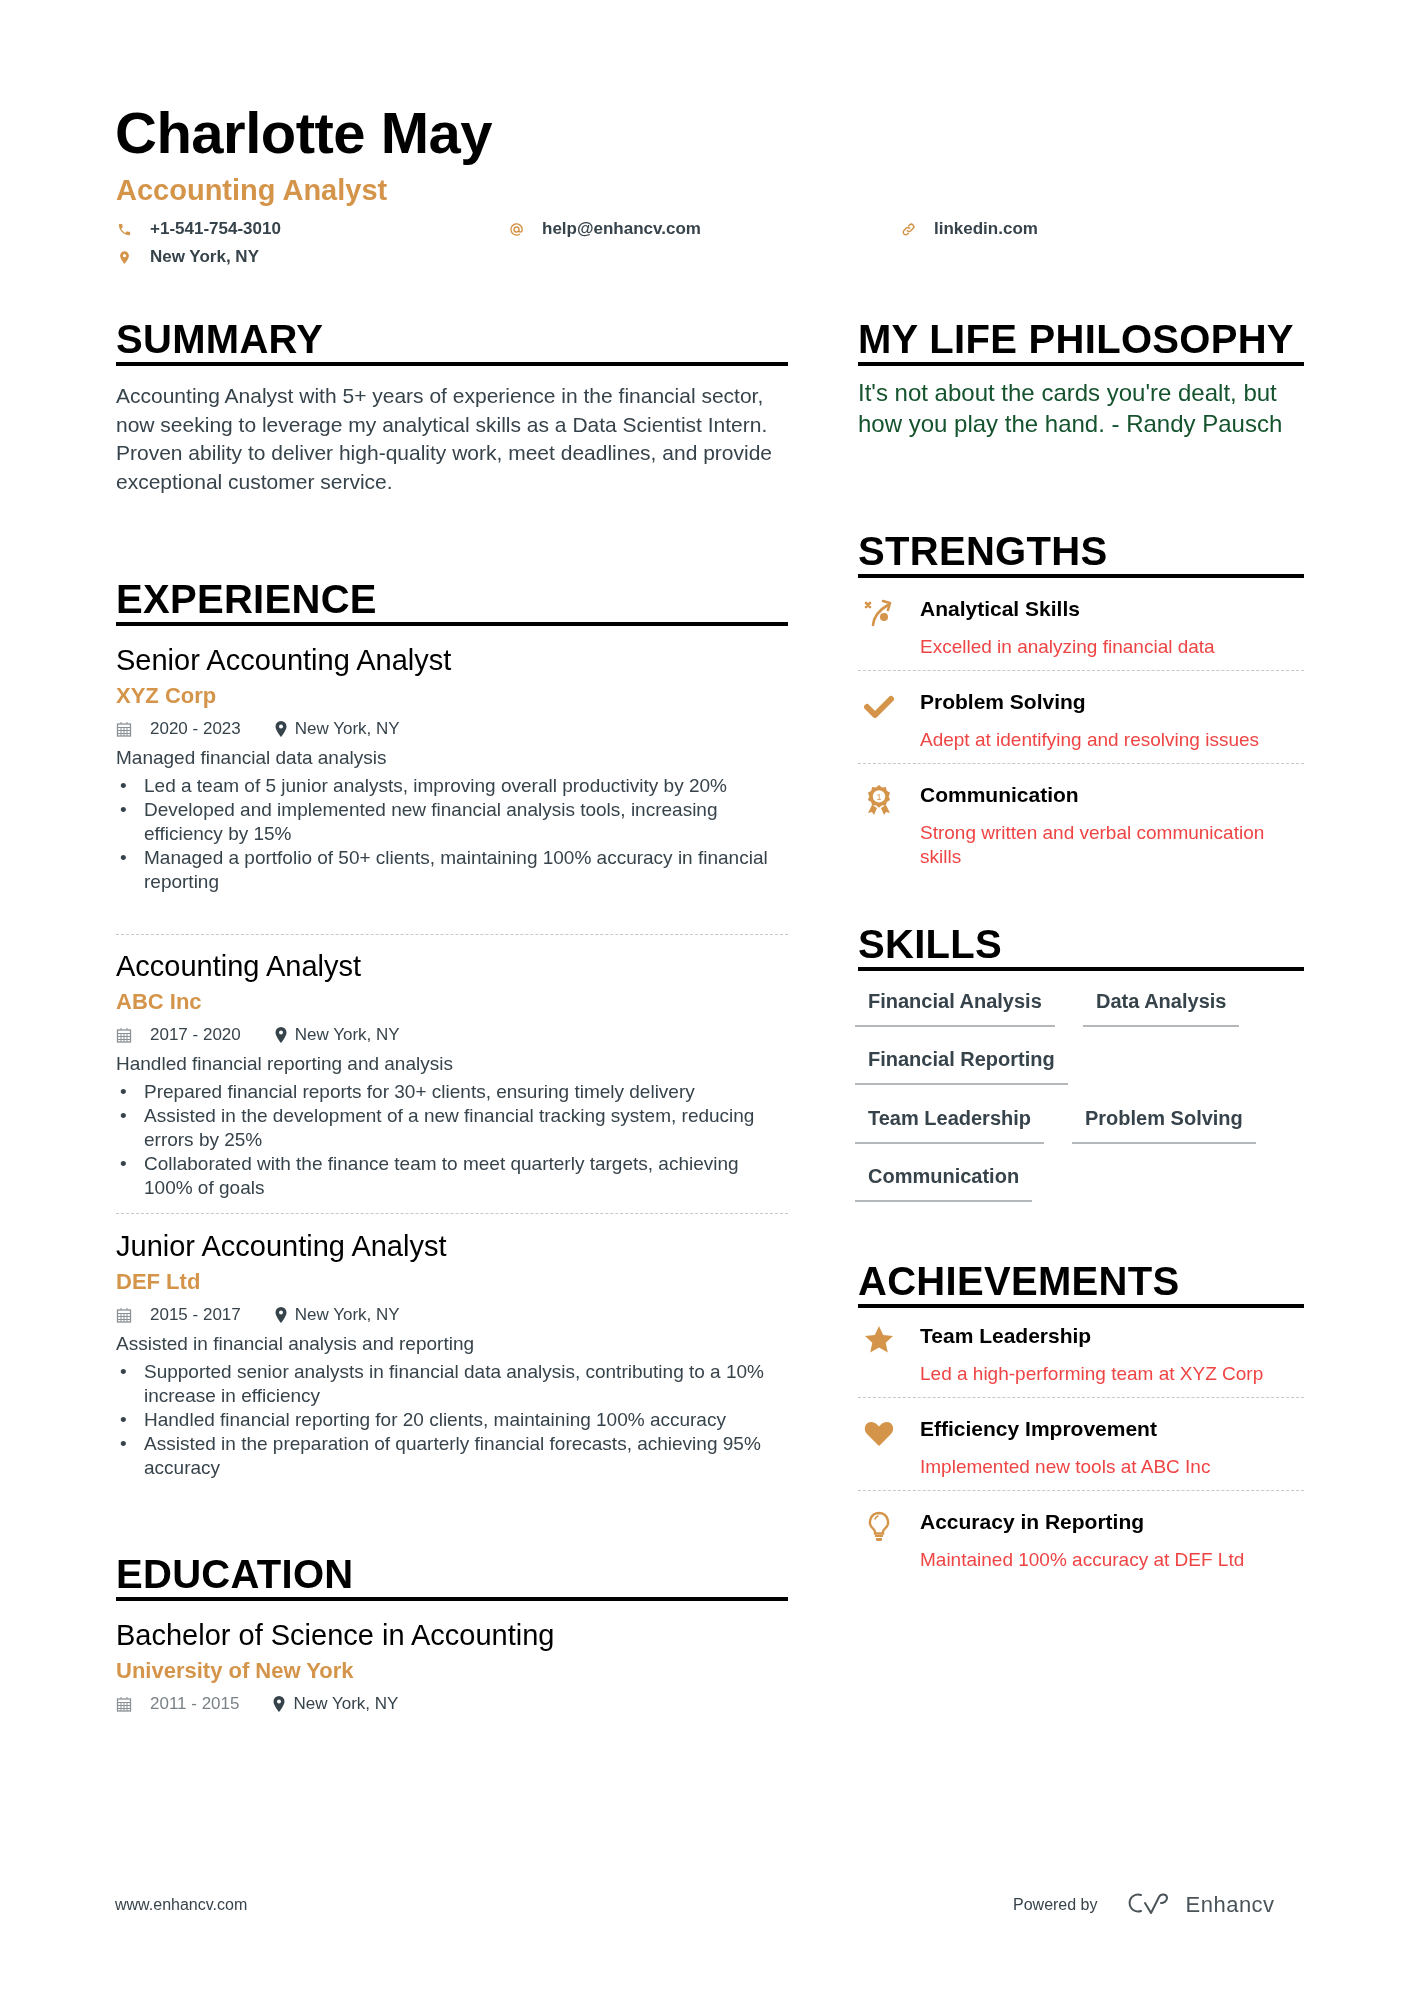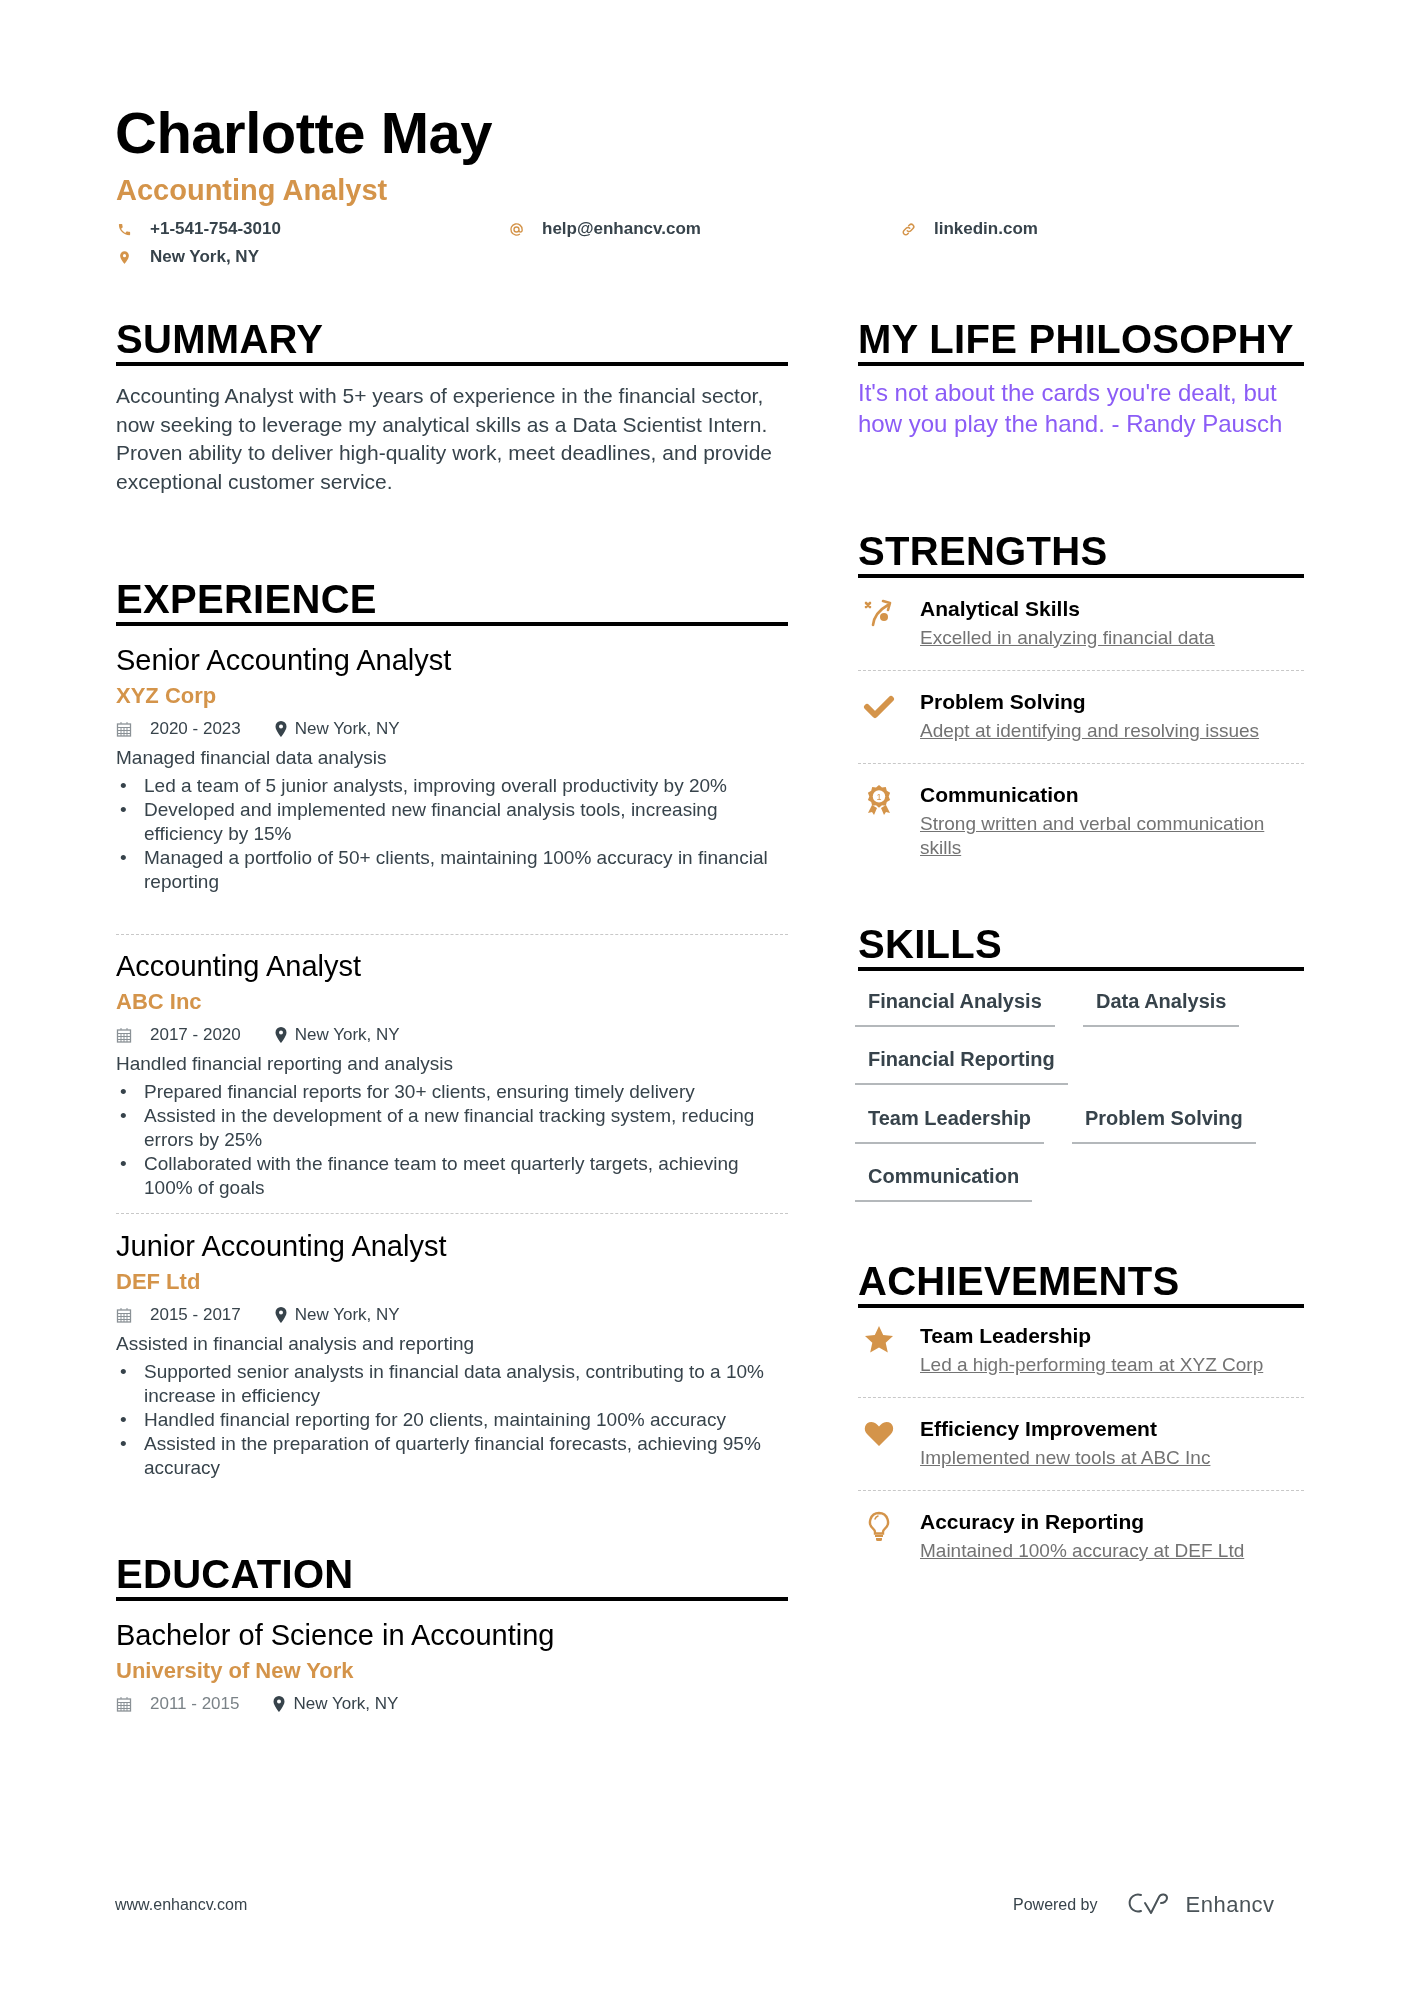--- a/index.html
+++ b/index.html
@@ -28,27 +28,27 @@
   .job-meta .m-ic svg { width: 16px; height: 16px; }
   .job-meta .loc { display: flex; align-items: center; margin-left: 26px; }
   .job-meta .loc .m-ic { margin-right: 8px; width: 12px; }
   .job-desc { font-size: 19px; line-height: 28px; color: #37434b; }
   .bullets { list-style: none; margin-top: 2px; }
   .bullets li { position: relative; padding-left: 28px; font-size: 19px; line-height: 24px; color: #37434b; }
   .bullets li::before { content: "•"; position: absolute; left: 4px; top: 0; color: #37434b; }
   .dash-sep { position: absolute; height: 0; border-top: 1px dashed #c8c8c8; }
 
   
-  .quote { position: absolute; left: 858px; top: 378px; width: 450px; font-size: 24px; line-height: 30.5px; color: #8b5cf6; }
+  .quote { position: absolute; left: 858px; top: 378px; width: 450px; font-size: 24px; line-height: 30.5px; color: #14532d; }
 
   .item { position: absolute; left: 858px; width: 446px; }
   .item .ico { position: absolute; left: 4px; top: 2px; width: 34px; height: 34px; display: flex; align-items: center; justify-content: center; }
   .item .ico svg { width: 32px; height: 32px; }
   .item .t { margin-left: 62px; font-size: 21px; font-weight: 700; color: #000; line-height: 30px; }
-  .item .d { margin-left: 62px; font-size: 19px; color: #737373; line-height: 24px; margin-top: 2px; text-decoration: underline; }
+  .item .d { margin-left: 62px; font-size: 19px; color: #ef4444; line-height: 24px; margin-top: 11px; }
 
   .tag { position: absolute; font-size: 20px; font-weight: 700; color: #37434b; line-height: 26px; padding: 0 13px 11px 13px; border-bottom: 2px solid #b4b8bb; white-space: nowrap; }
 
   
   .foot-left { position: absolute; left: 115px; top: 1896px; font-size: 16px; color: #37434b; }
   .foot-right { position: absolute; left: 1013px; top: 1890px; display: flex; align-items: center; }
   .foot-right .pb { font-size: 16px; color: #37434b; margin-right: 28px; }
   .foot-right .logo { width: 46px; height: 26px; margin-right: 14px; }
   .foot-right .brand { font-size: 22px; color: #4a5358; letter-spacing: 0.5px; }
 </style>

